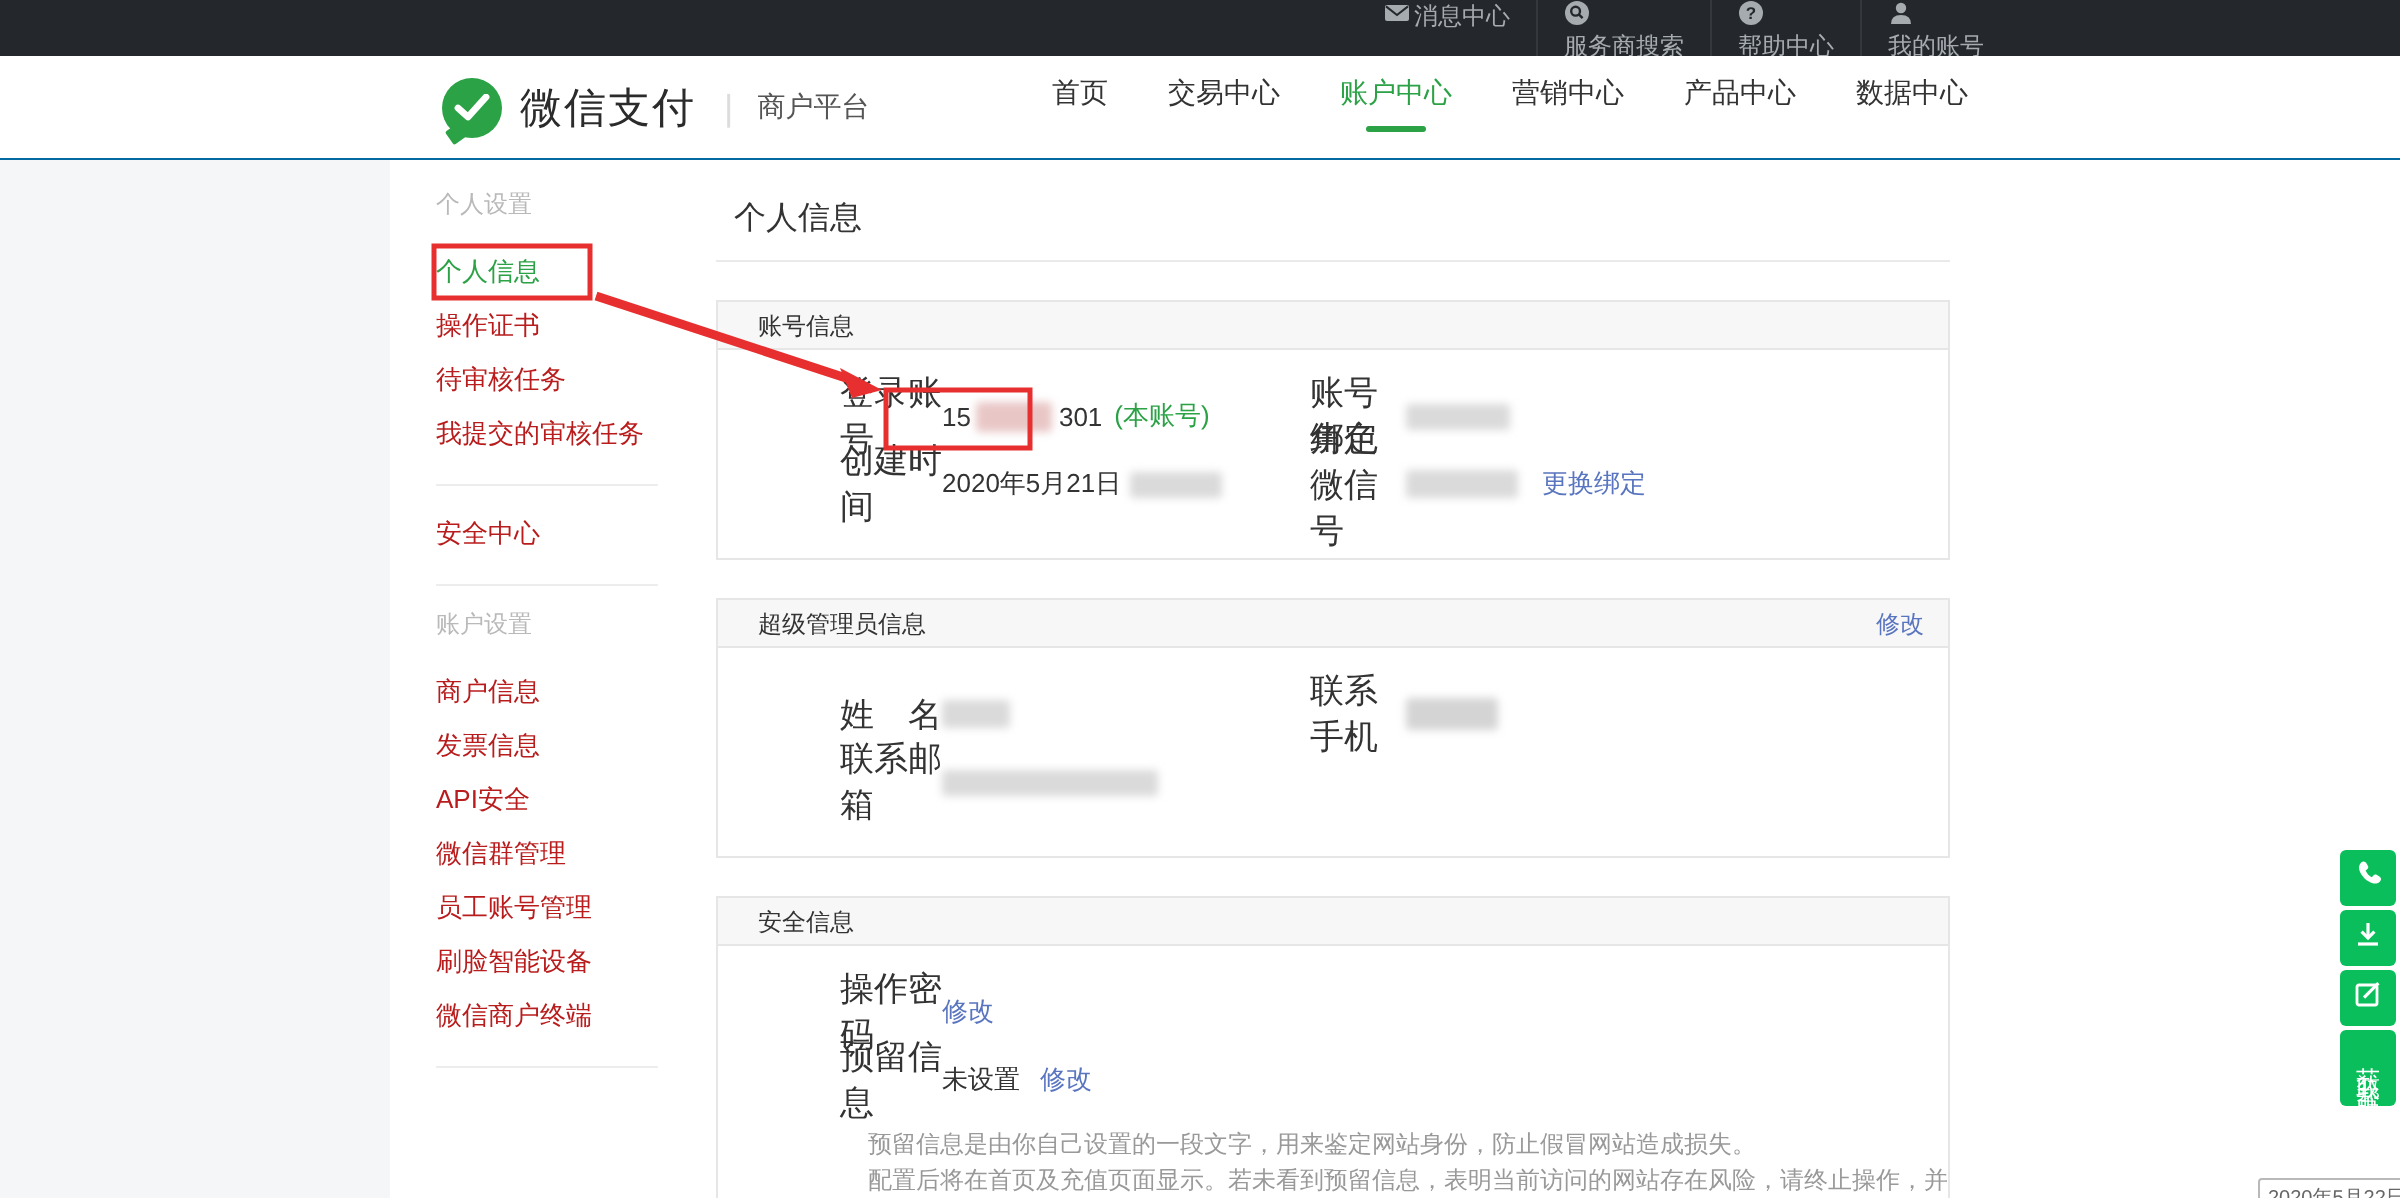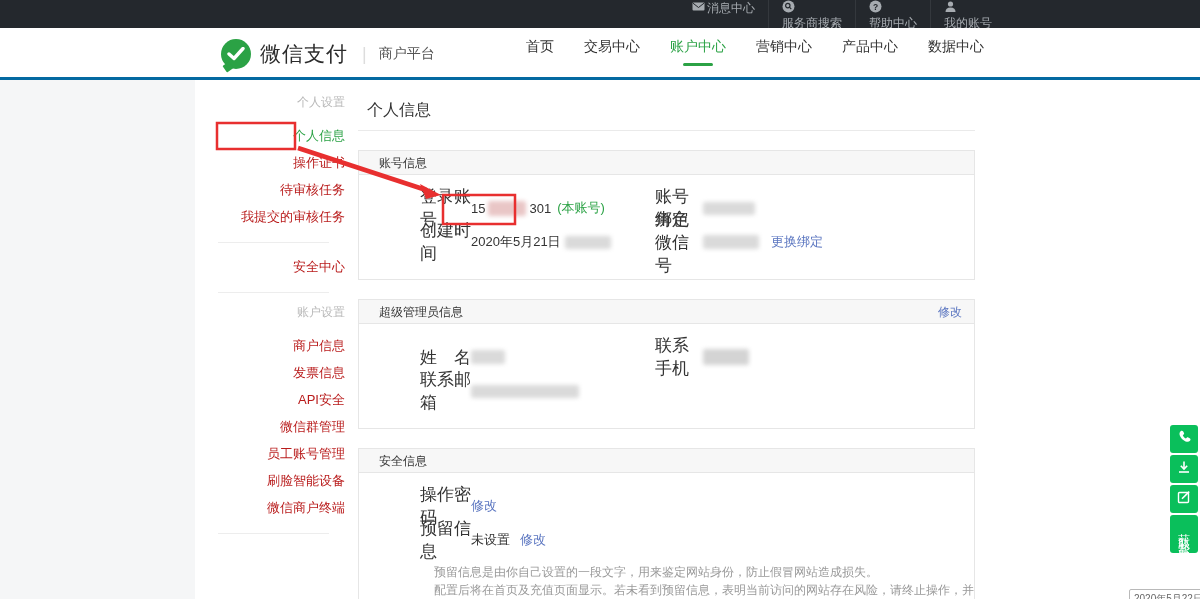--- a/index.html
+++ b/index.html
@@ -11,39 +11,39 @@
   .topbar { height:28px; background:#24282d; display:flex; justify-content:flex-end;
     align-items:stretch; padding-right:195px; }
   .topbar-item { display:flex; gap:2px; padding:0 13px;
     font-size:12px; color:#a6abb0; cursor:pointer; }
   .topbar-item + .topbar-item { border-left:1px solid #34383d;flex-direction:column; }
   .tb-ico { width:13px; height:13px; display:inline-block; }
   .caret { width:0; height:0; border-left:4px solid transparent; border-right:4px solid transparent;
     border-top:5px solid #a6abb0; margin-left:4px; }
 
   
-  .header { height:52px; background:#fff; border-bottom:3px solid #0369a1; position:relative; }
+  .header { height:52px; background:#fff; border-bottom:1px solid #0369a1; position:relative; }
   .brand { position:absolute; left:221px; top:11px; display:flex; align-items:center; cursor:pointer; }
   .brand-bubble { width:30px; height:30px; border-radius:50%; background:#2ba245; position:relative; }
   .brand-bubble svg { position:absolute; left:6px; top:8px; }
   .brand-bubble::after { content:""; position:absolute; left:3px; bottom:-2px; width:8px; height:8px;
     background:#2ba245; transform:rotate(55deg); border-radius:1px; }
   .brand-name { font-size:21px; color:#2b2b2b; margin-left:9px; letter-spacing:1px; }
   .brand-sep { color:#ddd; font-size:18px; margin:0 12px 0 14px; font-weight:100; }
   .brand-sub { font-size:14px; color:#555; }
   .nav { position:absolute; right:216px; top:0; height:36px; display:flex; align-items:center; gap:30px; }
   .nav-item { font-size:14px; color:#333; cursor:pointer; position:relative; line-height:52px; }
   .nav-item.active { color:#2ba245; }
   .nav-item.active::after { content:""; position:absolute; left:50%; transform:translateX(-50%);
     bottom:6px; width:30px; height:3px; background:#2ba245; border-radius:2px; }
 
   
   .page { position:relative; height:519px; background:#fff; }
   .left-gutter { position:absolute; left:0; top:0; width:195px; height:100%; background:#f5f6f7; }
-  .sidebar { position:absolute; left:195px; top:0; width:150px; height:100%; background:#fff;text-align:right; }
+  .sidebar { position:absolute; left:195px; top:0; width:150px; height:100%; background:#fff; }
   .side-section { padding-top:14px; }
   .side-title { font-size:12px; color:#b9b9b9; margin:0 0 4px 23px; line-height:16px; }
   .side-item { font-size:13px; color:#b91c1c; line-height:27px; padding-left:23px; cursor:pointer; }
   .side-item.active { color:#2ba245; }
   .side-divider { border-top:1px solid #ededed; margin:12px 16px 0 23px; }
 
   
   .main { position:absolute; left:358px; top:0; width:617px; }
   .page-title { font-size:16px; color:#333; margin:20px 0 0 9px; line-height:19px; }
   .title-divider { border-bottom:1px solid #eaeaea; margin-top:11px; }

